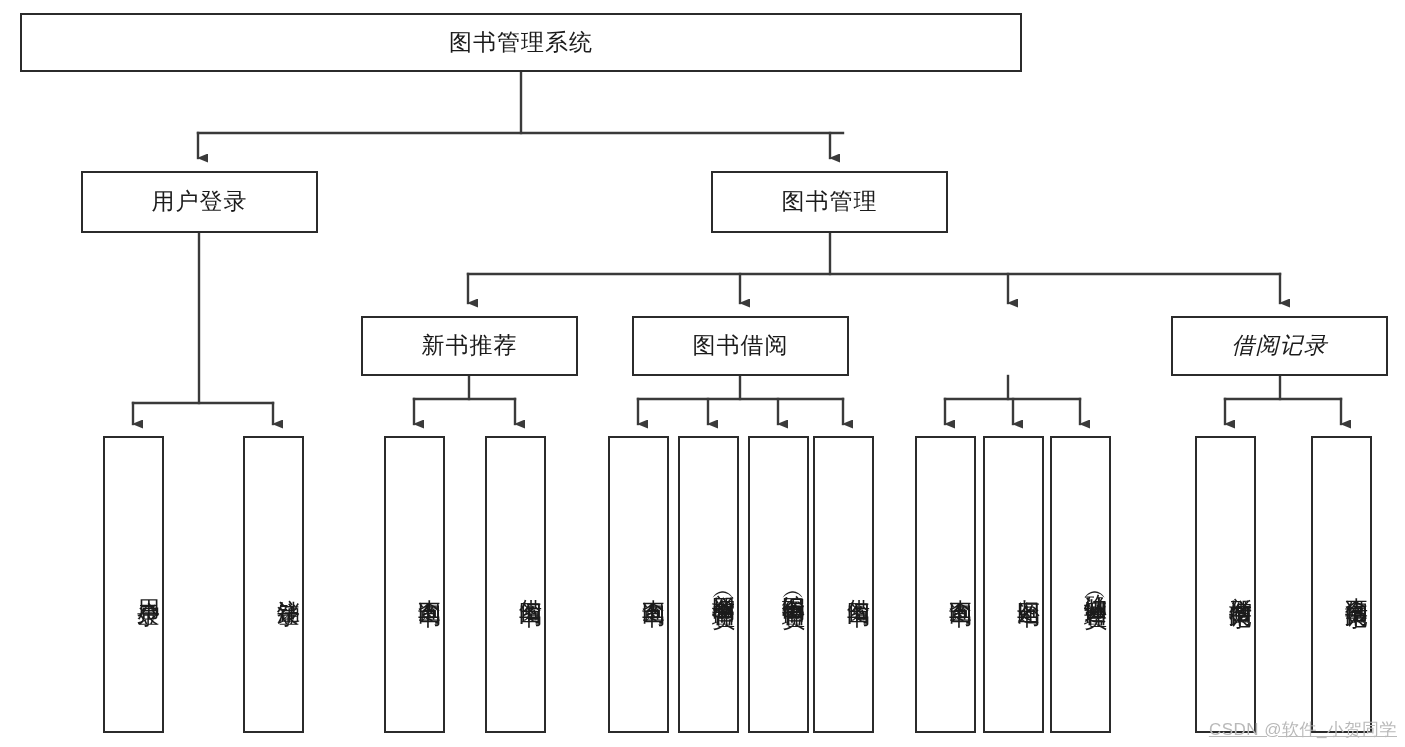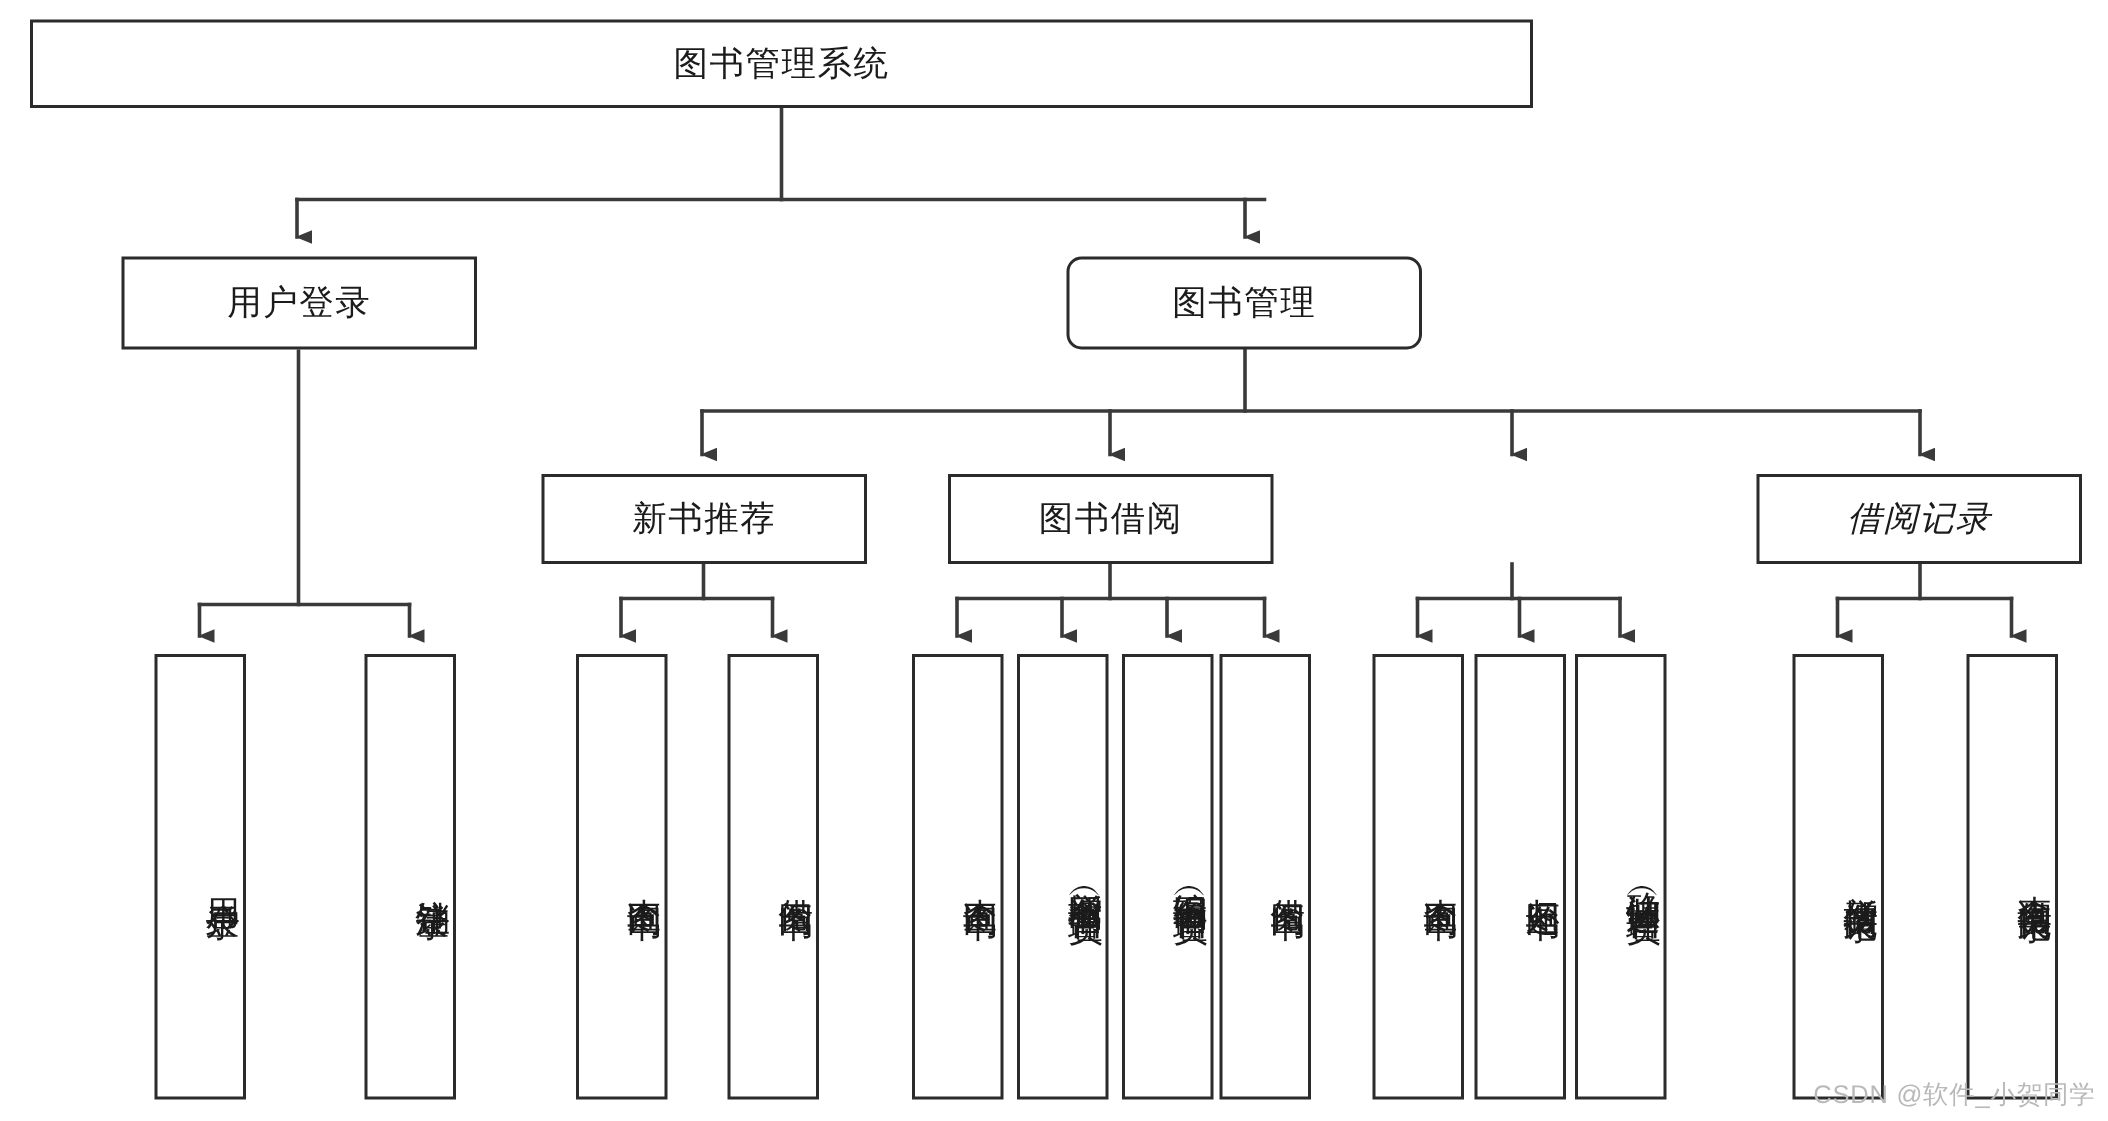--- a/index.html
+++ b/index.html
@@ -63,20 +63,21 @@
   #watermark {
     position: absolute;
     right: 8px;
     bottom: 6px;
     font-size: 17px;
     color: #b9b9b9;
     letter-spacing: 0.5px;
     white-space: nowrap;
     z-index: 5;
     pointer-events: none;
+    text-decoration: underline;
   }
 </style>
 </head>
 <body>
 
 <div id="canvas">
 
   <svg id="edges" viewBox="0 0 1405 747" xmlns="http://www.w3.org/2000/svg">
     <defs>
       <marker id="arrow" markerWidth="9" markerHeight="11" refX="4.5" refY="10" orient="auto" markerUnits="userSpaceOnUse">
@@ -127,21 +128,21 @@
     </g>
   </svg>
 
   <div class="node horiz" style="left:20px; top:13px; width:1002px; height:59px;">
     <span>图书管理系统</span>
   </div>
 
   <div class="node horiz" style="left:81px; top:171px; width:237px; height:62px;">
     <span>用户登录</span>
   </div>
-  <div class="node horiz" style="left:711px; top:171px; width:237px; height:62px;border-radius:10px;">
+  <div class="node horiz" style="left:711px; top:171px; width:237px; height:62px;">
     <span>图书管理</span>
   </div>
 
   <div class="node horiz" style="left:632px; top:316px; width:217px; height:60px;">
     <span>图书借阅</span>
   </div>
   <div class="node horiz" style="left:361px; top:316px; width:217px; height:60px;">
     <span>新书推荐</span>
   </div>
   <div class="node horiz" style="left:1171px; top:316px; width:217px; height:60px;font-style:italic;">

